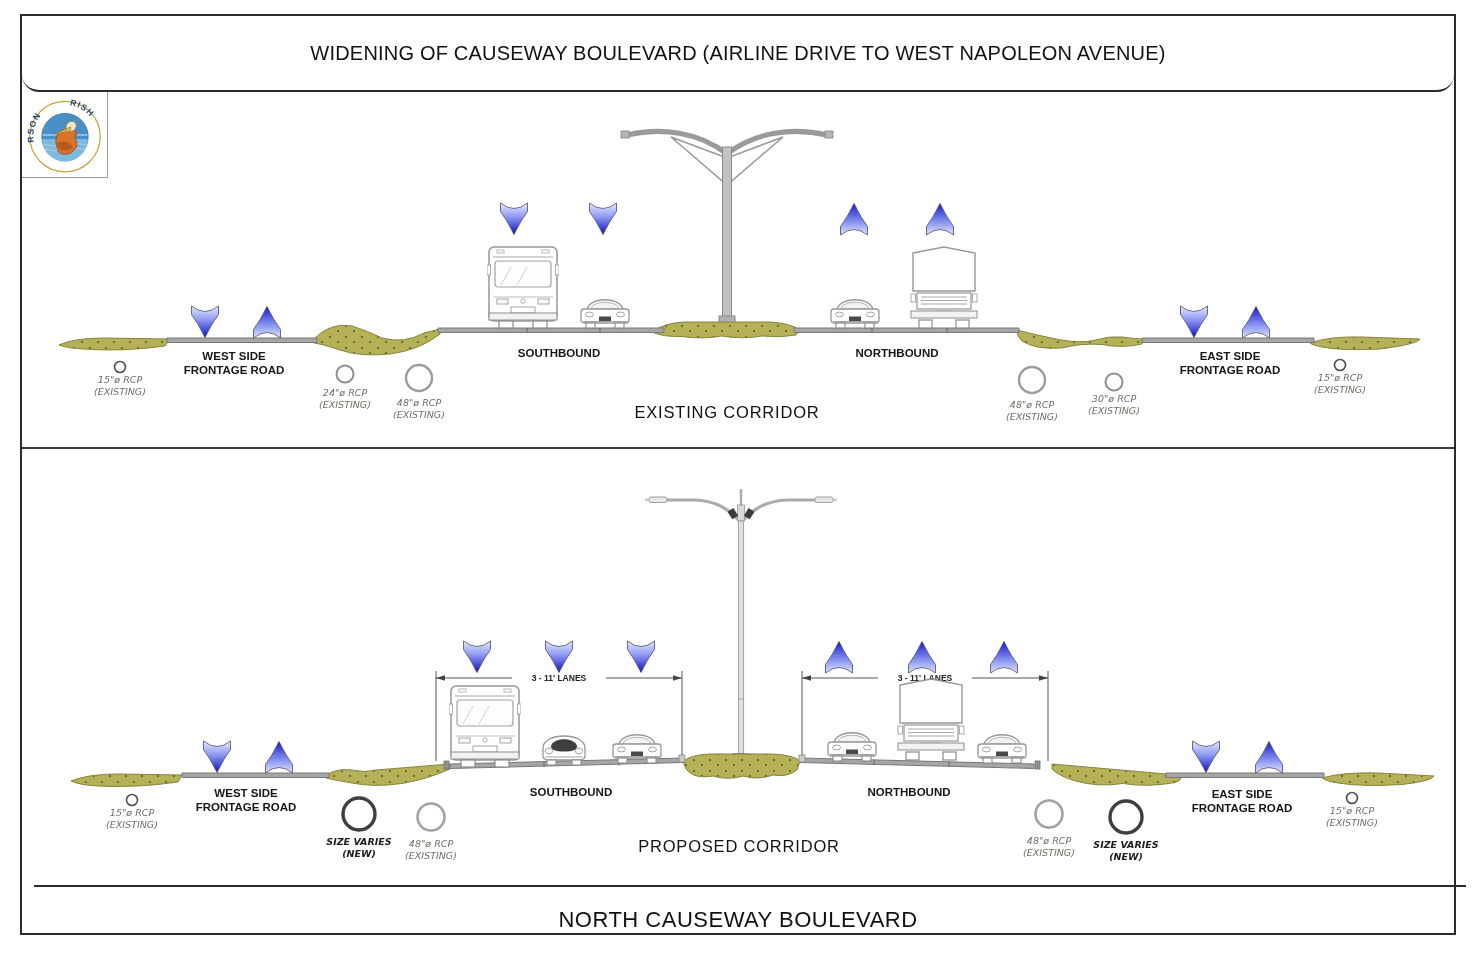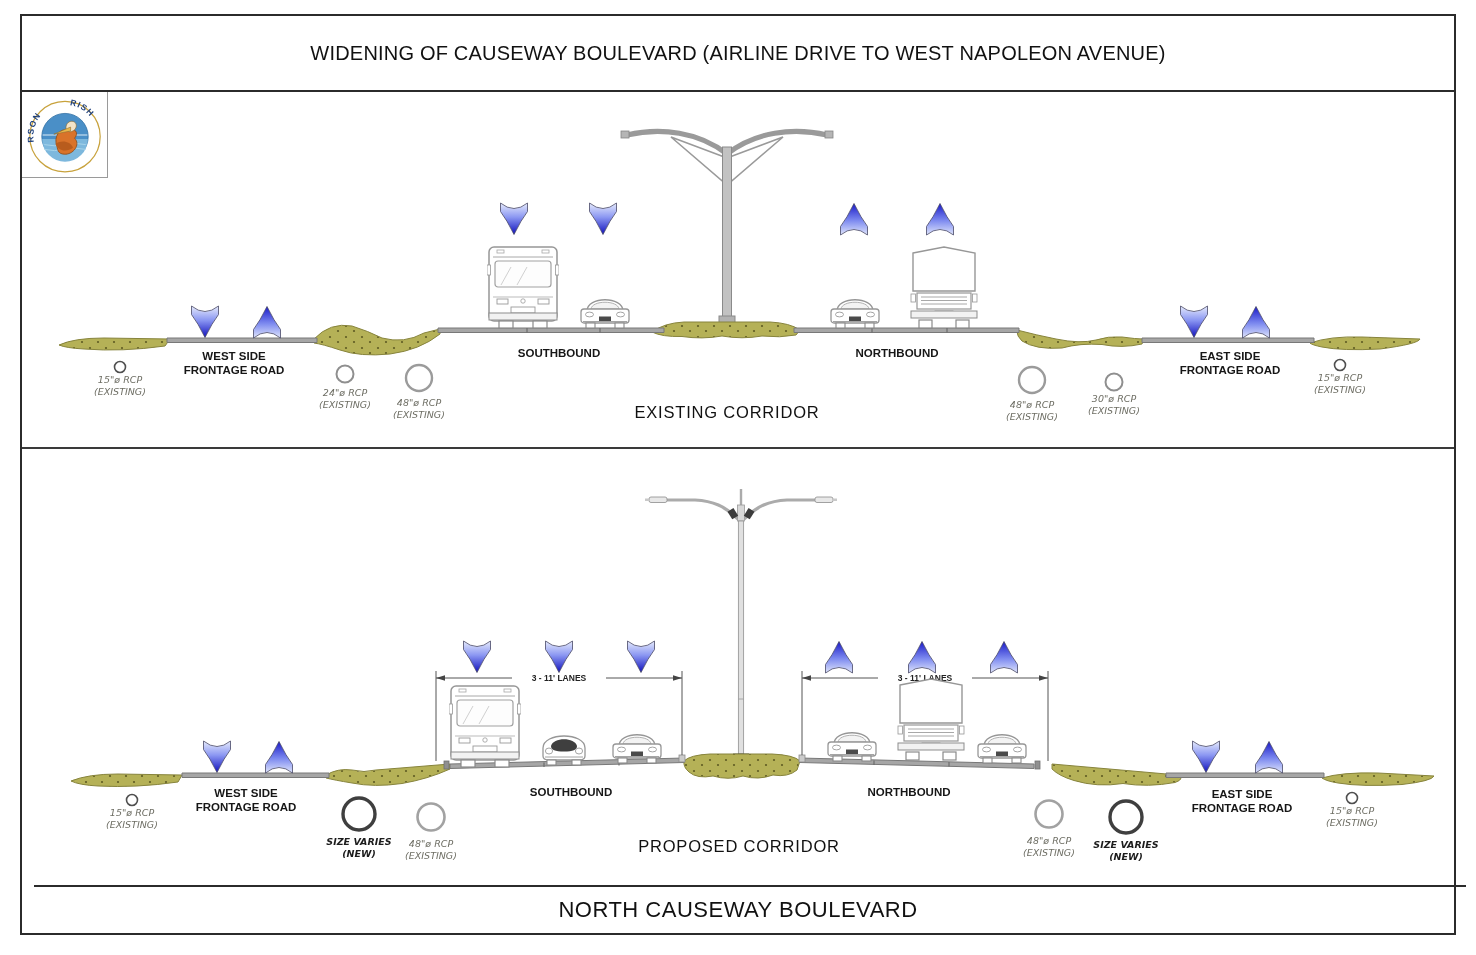--- a/index.html
+++ b/index.html
@@ -1,24 +1,24 @@
 <!DOCTYPE html>
 <html><head>
 <meta charset="utf-8">
 <style>
   html,body{margin:0;padding:0;background:#ffffff;width:1476px;height:955px;overflow:hidden;
             font-family:"Liberation Sans",sans-serif;}
   .sheet{position:absolute;left:20px;top:14px;width:1436px;height:921px;border:2px solid #2b2b2b;box-sizing:border-box;background:#fff;}
   .titleblock{position:absolute;left:0;top:0;width:100%;height:76px;border-bottom:2px solid #2b2b2b;box-sizing:border-box;
-              display:flex;flex-direction:column;align-items:center;justify-content:center;gap:4px;}
+              display:flex;flex-direction:column;align-items:center;justify-content:center;gap:4px;border-radius:17px;}
   .title-l1{font-size:20px;color:#111;letter-spacing:0.2px;}
   .title-l2{font-size:20px;color:#111;letter-spacing:0.2px;}
   .panel-existing{position:absolute;left:0;top:76px;width:100%;height:357px;border-bottom:2px solid #3a3a3a;box-sizing:border-box;}
   .panel-proposed{position:absolute;left:12px;top:433px;width:100%;height:438px;border-bottom:2px solid #2b2b2b;box-sizing:border-box;}
-  .footerblock{position:absolute;left:0;top:871px;width:100%;height:46px;display:flex;align-items:center;justify-content:center;}
+  .footerblock{position:absolute;left:0;top:871px;width:100%;height:46px;display:flex;align-items:flex-end;justify-content:center;}
   .footer-text{font-size:22px;color:#111;letter-spacing:0.5px;}
   .logobox{position:absolute;left:0;top:76px;width:86px;height:86px;background:#fff;border-right:1px solid #9a9a9a;border-bottom:1px solid #9a9a9a;box-sizing:border-box;z-index:5;display:flex;align-items:center;justify-content:center;}
   svg{display:block;}
   svg text{text-anchor:middle;}
   .lbl{font:700 11.5px "Liberation Sans",sans-serif;fill:#161616;}
   .pipe{font:italic 400 9.5px "DejaVu Sans",sans-serif;fill:#6e6e64;}
   .pipe-new{font:italic 700 9.5px "DejaVu Sans",sans-serif;fill:#1c1c1c;}
   .section{font:400 16.5px "Liberation Sans",sans-serif;fill:#111;letter-spacing:0.8px;}
   .dim{font:700 8.5px "Liberation Sans",sans-serif;fill:#222;}
   .seal-arc{font:700 10.5px "Liberation Sans",sans-serif;fill:#1d3f7d;letter-spacing:1.5px;}

